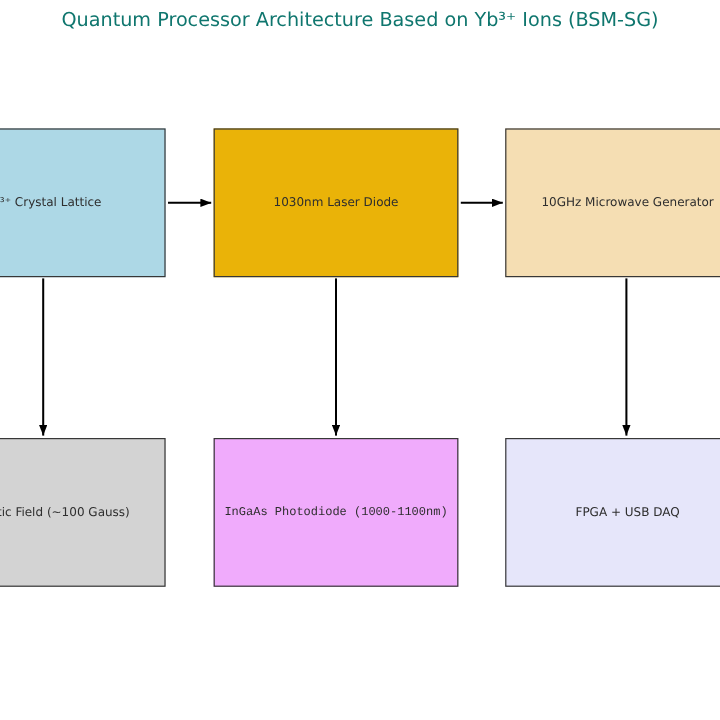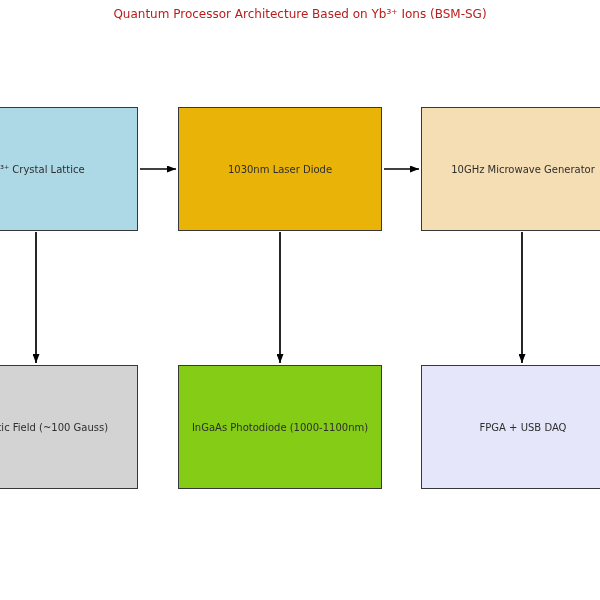--- a/index.html
+++ b/index.html
@@ -8,22 +8,22 @@
     position: relative;
     overflow: hidden;
     background: #ffffff;
     font-family: "DejaVu Sans", "Liberation Sans", sans-serif;
   }
   .diagram-title {
     position: absolute;
     top: 7px; left: 0;
     width: 600px;
     text-align: center;
-    font-size: 12px;
-    color: #b91c1c;
+    font-size: 16px;
+    color: #0f766e;
     white-space: nowrap;
   }
   .box {
     position: absolute;
     width: 204px; height: 124px;
     border: 1.8px solid #373737;
     box-sizing: border-box;
     display: flex;
     align-items: center;
     justify-content: center;
@@ -62,21 +62,21 @@
 </div>
 
 <div class="box row-top col-right" style="background-color: rgb(245, 222, 179);">
   <span class="box-label">10GHz Microwave Generator</span>
 </div>
 
 <div class="box row-bottom col-left" style="background-color: rgb(211, 211, 211);">
   <span class="box-label">Magnetic Field (~100 Gauss)</span>
 </div>
 
-<div class="box row-bottom col-mid" style="background-color: #84cc16;">
+<div class="box row-bottom col-mid" style="background-color: #f0abfc; font-family: Liberation Mono, monospace;">
   <span class="box-label">InGaAs Photodiode (1000-1100nm)</span>
 </div>
 
 <div class="box row-bottom col-right" style="background-color: rgb(230, 230, 250);">
   <span class="box-label">FPGA + USB DAQ</span>
 </div>
 
 <svg class="arrows-layer" width="600" height="600">
   <defs>
     <marker id="ah" markerWidth="9" markerHeight="7" refX="9" refY="3.5" orient="auto" markerUnits="userSpaceOnUse">

